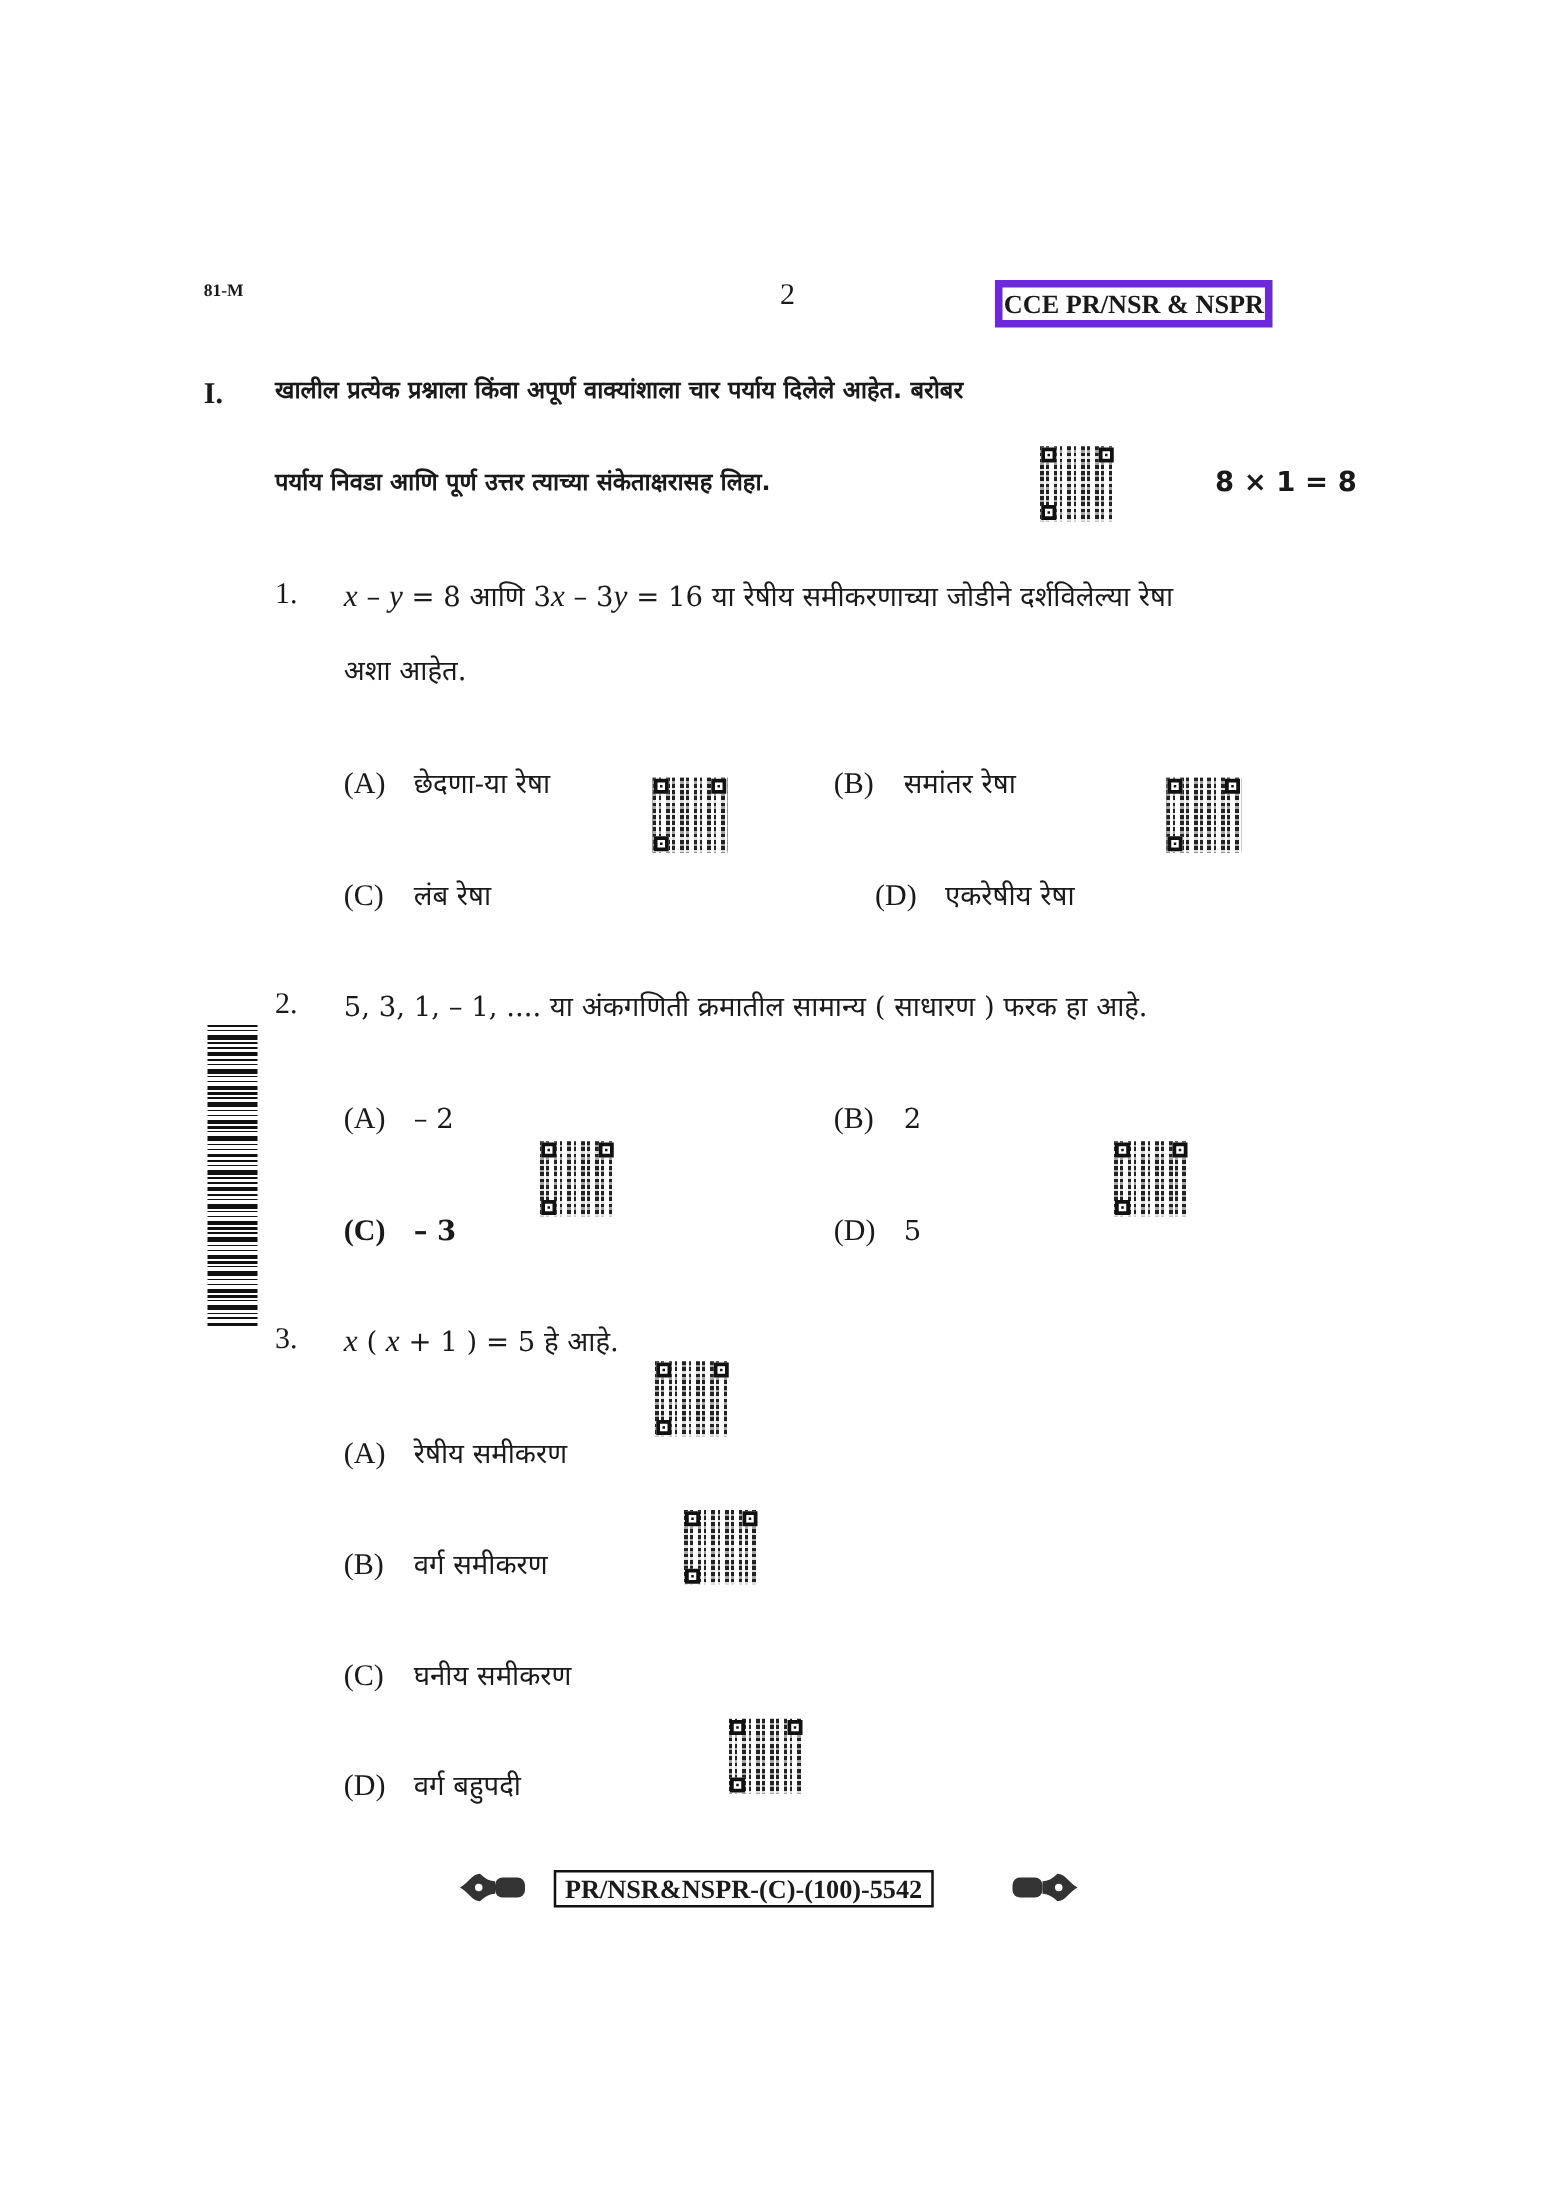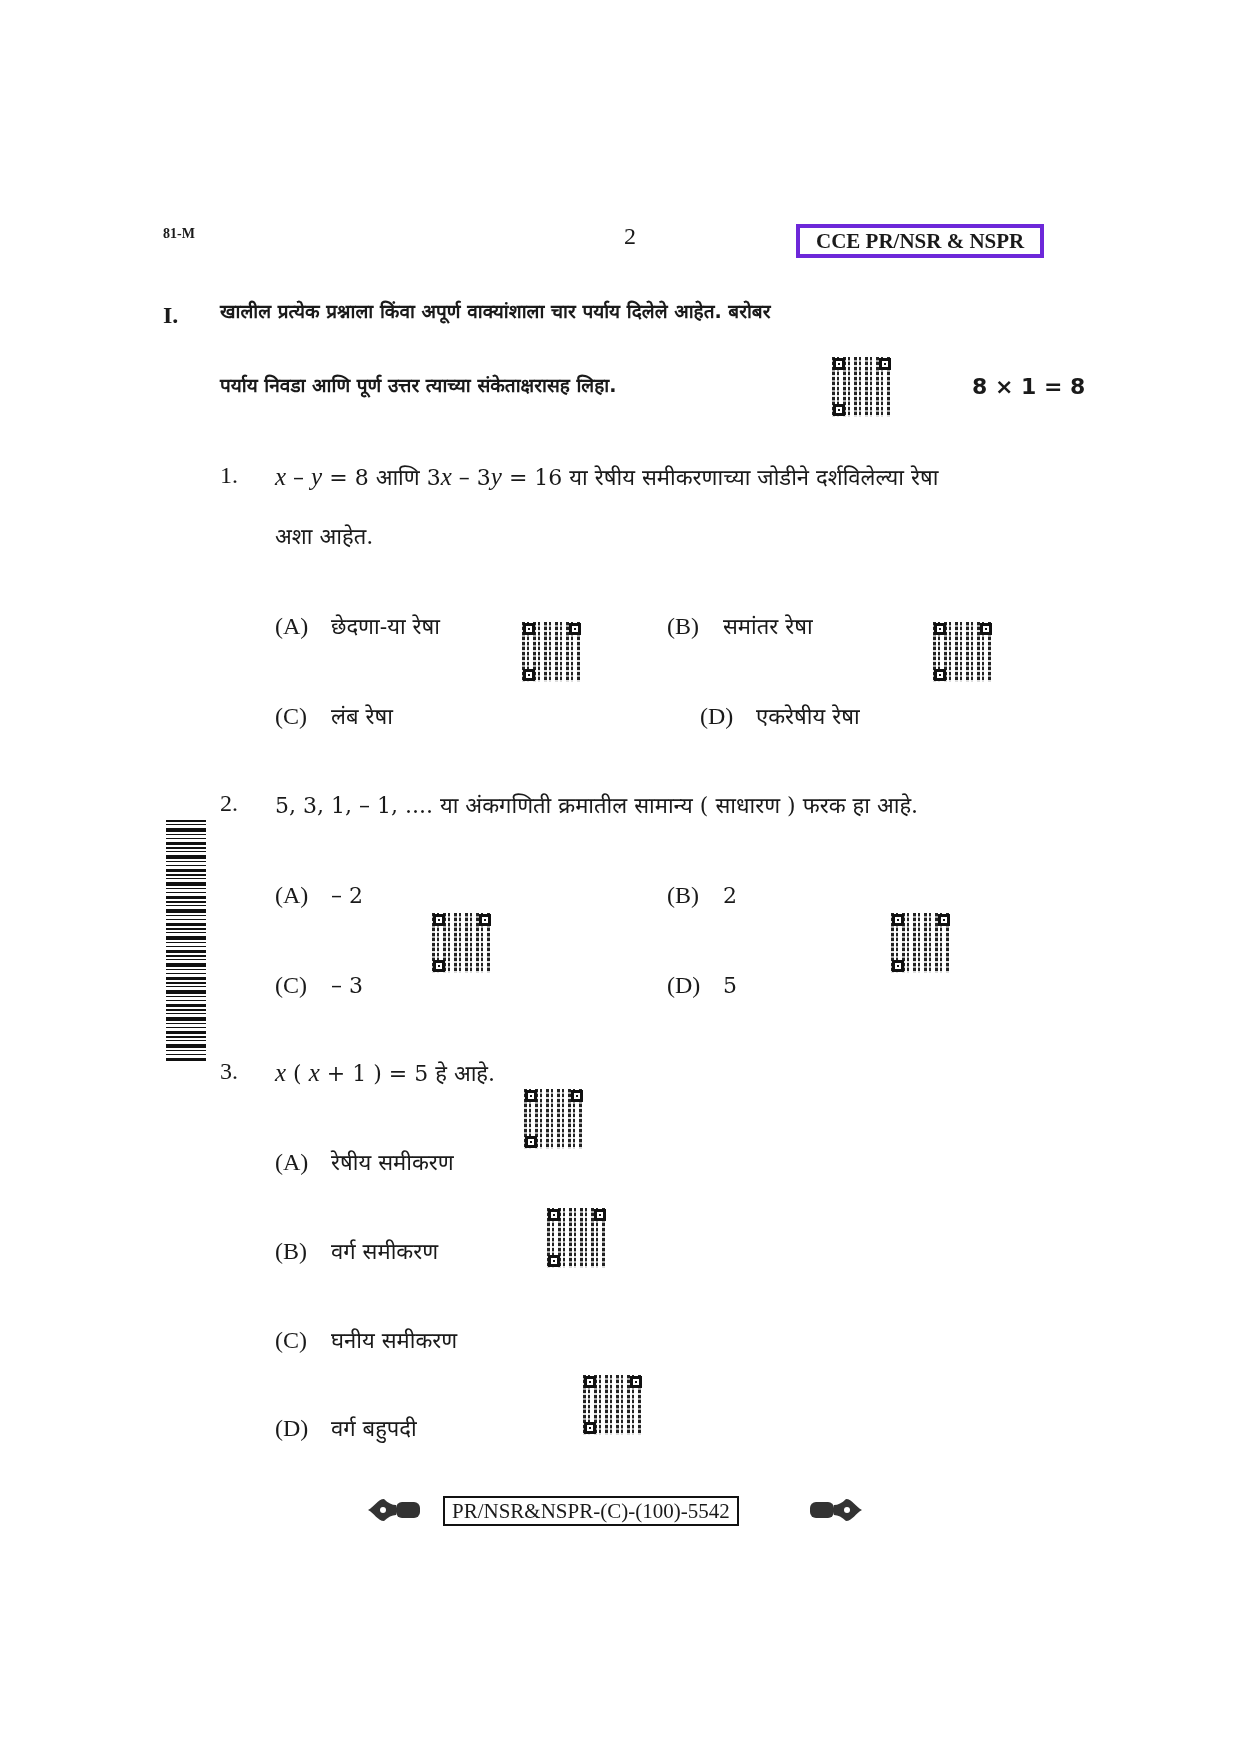--- a/index.html
+++ b/index.html
@@ -4,21 +4,21 @@
   <style>
     html, body { margin: 0; padding: 0; }
     body {
       width: 1240px; height: 1755px; background: #ffffff; position: relative;
       font-family: "DejaVu Serif", "Liberation Serif", serif; color: #1a1a1a;
       overflow: hidden;
     }
     .abs { position: absolute; white-space: nowrap; }
     .hdr-code { left: 163px; top: 226px; font-family: "Liberation Serif", serif; font-weight: bold; font-size: 14px; }
     .hdr-page { left: 624px; top: 223px; font-family: "Liberation Serif", serif; font-size: 24px; }
-    .hdr-box { left: 796px; top: 224px; border: 4px solid #6d28d9; padding: 1px 16px; font-family: "Liberation Serif", serif; font-weight: bold; font-size: 21px; line-height: 24px; }
+    .hdr-box { left: 796px; top: 224px; border: 6px solid #6d28d9; padding: 1px 1px; font-family: "Liberation Serif", serif; font-weight: bold; font-size: 21px; line-height: 24px; }
     .sec-num { left: 163px; top: 302px; font-family: "Liberation Serif", serif; font-weight: bold; font-size: 24px; }
     .sec-line { font-family: "DejaVu Sans", sans-serif; font-weight: bold; font-size: 19px; }
     .sec-line1 { left: 220px; top: 298px; }
     .sec-line2 { left: 220px; top: 372px; }
     .marks { left: 956px; top: 374px; font-family: "DejaVu Sans", sans-serif; font-weight: bold; font-size: 22px; margin-left: 16px; }
     .q-num { font-family: "Liberation Serif", serif; font-size: 24px; }
     .q-text { font-family: "DejaVu Serif", serif; font-size: 22px; }
     .q-text i { font-family: "Liberation Serif", serif; font-size: 25px; }
     .opt { font-family: "DejaVu Serif", serif; font-size: 22px; }
     .opt .lbl { font-family: "Liberation Serif", serif; font-size: 24px; display: inline-block; width: 56px; }
@@ -38,21 +38,21 @@
     .qr .fp { position: absolute; width: 12px; height: 12px; border: 3px solid #111; background: #fff; box-sizing: border-box; z-index: 2; }
     .qr .fp::after { content: ""; position: absolute; left: 2px; top: 2px; width: 2px; height: 2px; background: #111; }
     .qr .tl { left: 1px; top: 1px; } .qr .tr { right: 1px; top: 1px; } .qr .bl { left: 1px; bottom: 1px; }
     .barcode {
       position: absolute; left: 166px; top: 820px; width: 40px; height: 242px;
       background: repeating-linear-gradient(180deg,
         #111 0 2px, #fff 2px 4px, #111 4px 5px, #fff 5px 8px,
         #111 8px 12px, #fff 12px 14px, #111 14px 15px, #fff 15px 18px,
         #111 18px 19px, #fff 19px 22px, #111 22px 25px, #fff 25px 27px);
     }
-    .footer-code { left: 443px; top: 1496px; border: 2px solid #111; padding: 0 7px; font-family: "Liberation Serif", serif; font-weight: normal; font-size: 21px; line-height: 26px; }
+    .footer-code { left: 443px; top: 1496px; border: 2px solid #111; padding: 0 7px; font-family: "Liberation Serif", serif; font-weight: bold; font-size: 21px; line-height: 26px; }
     .orn { position: absolute; top: 1497px; width: 56px; height: 26px; }
   </style>
 </head>
 <body>
 
 <div class="abs hdr-code">81-M</div>
 <div class="abs hdr-page">2</div>
 <div class="abs hdr-box">CCE PR/NSR &amp; NSPR</div>
 
 <div class="abs sec-num">I.</div>
@@ -94,21 +94,21 @@
     <span class="fp tl"></span>
     <span class="fp tr"></span>
     <span class="fp bl"></span>
   </div>
 <div class="abs opt" style="left:667px; top:882px;"><span class="lbl">(B)</span><span>2</span></div>
 <div class="qr" style="left:891px; top:913px;">
     <span class="fp tl"></span>
     <span class="fp tr"></span>
     <span class="fp bl"></span>
   </div>
-<div class="abs opt" style="left:275px; top:972px;"><span class="lbl">(C)</span><span>– 3</span></div>
+<div class="abs opt" style="left:275px; top:972px;font-weight:bold;"><span class="lbl">(C)</span><span>– 3</span></div>
 <div class="abs opt" style="left:667px; top:972px;"><span class="lbl">(D)</span><span>5</span></div>
 
 <div class="abs q-num" style="left:220px; top:1058px;">3.</div>
 <div class="abs q-text" style="left:275px; top:1057px;"><i>x</i><span> ( </span><i>x</i><span> + 1 ) = 5 हे आहे.</span></div>
 <div class="qr" style="left:524px; top:1089px;">
     <span class="fp tl"></span>
     <span class="fp tr"></span>
     <span class="fp bl"></span>
   </div>
 

